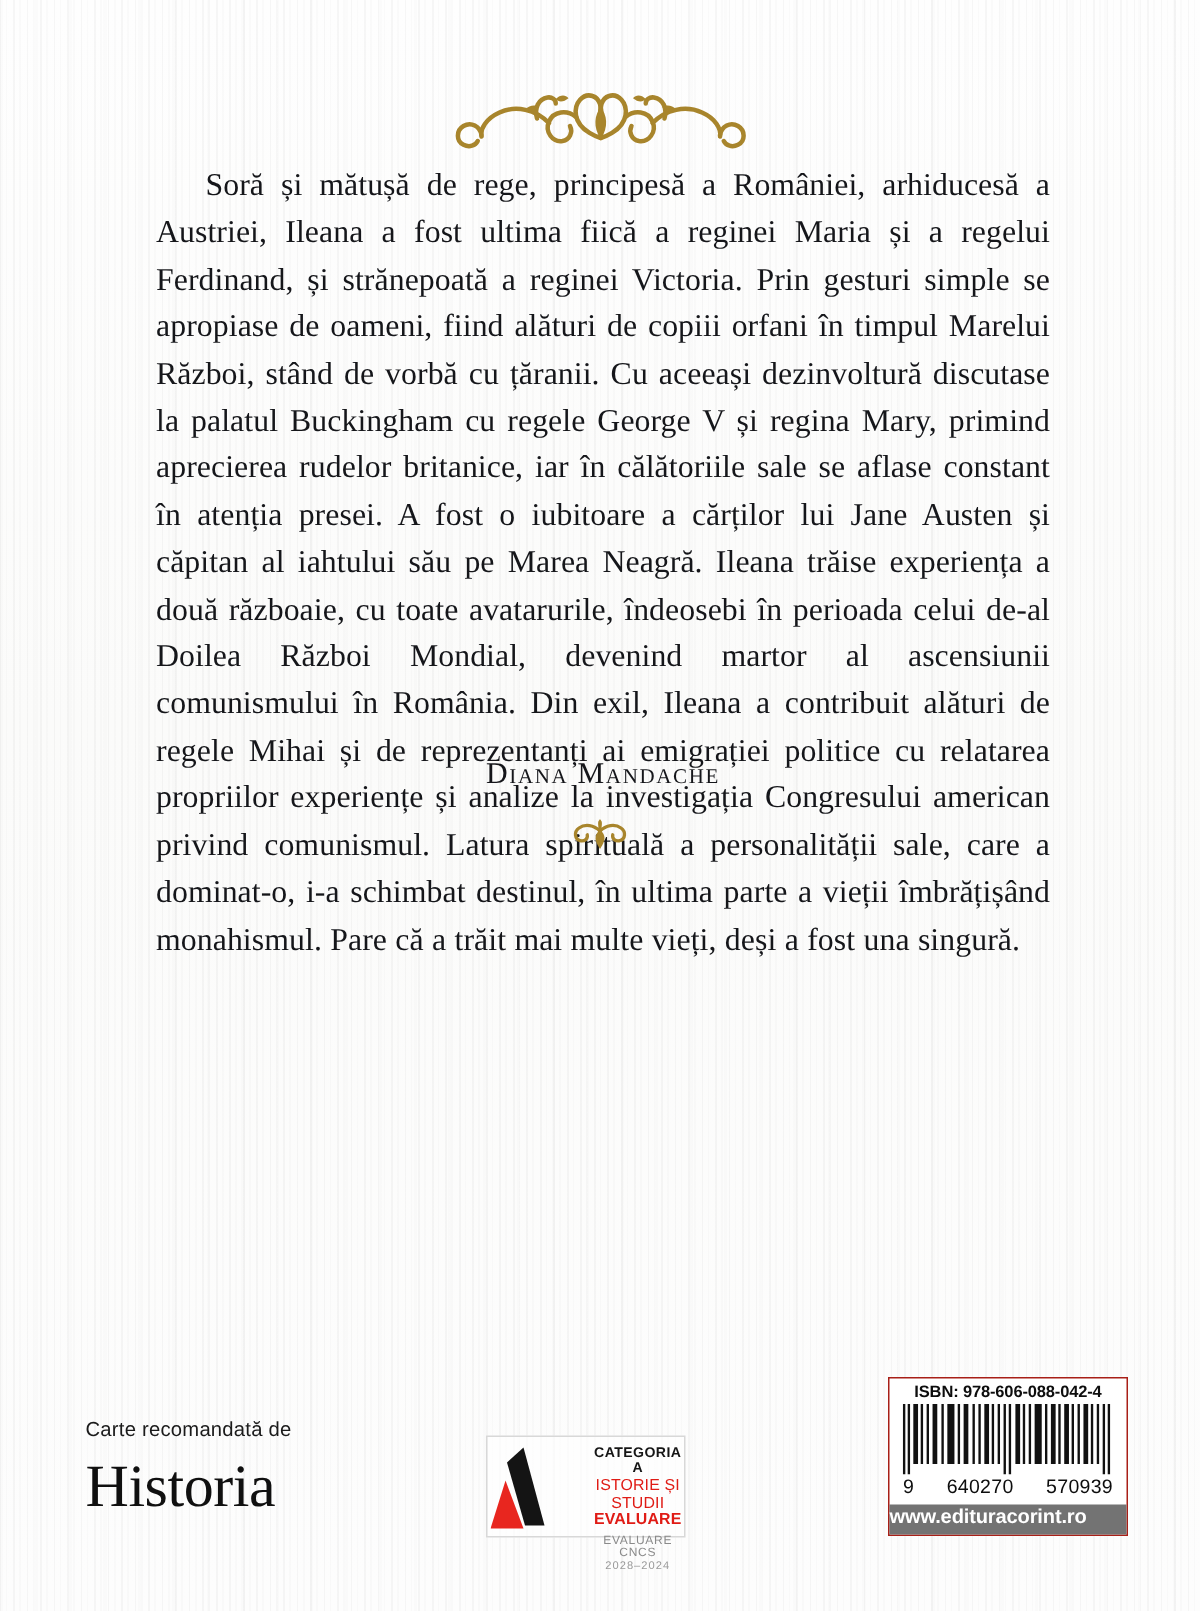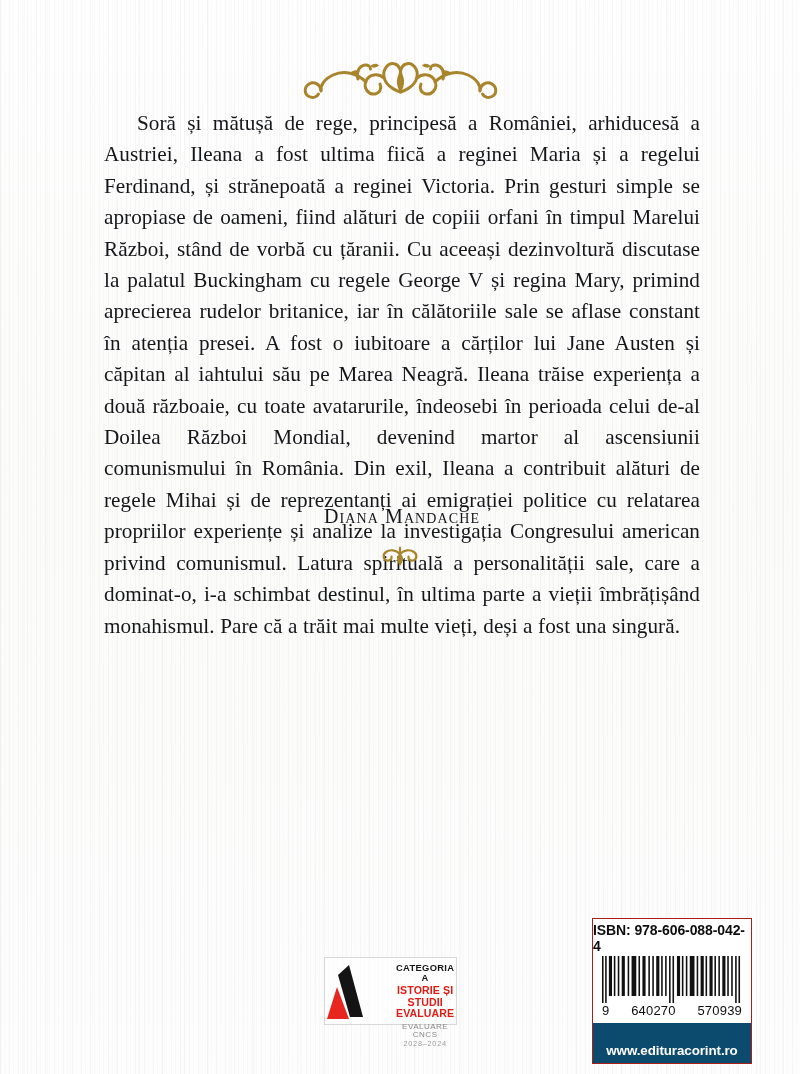--- a/index.html
+++ b/index.html
@@ -149,21 +149,21 @@
     line-height: 1.08;
   }
   .cncs-l1 {
     font-size: 9.4px;
     font-weight: bold;
     color: #151515;
     letter-spacing: 0.3px;
   }
   .cncs-l2 {
     font-size: 10.6px;
-    font-weight: bold;
+    font-weight: normal;
     color: #e01b15;
     letter-spacing: 0.1px;
     margin-top: 2px;
   }
   .cncs-l3 {
     font-size: 10.6px;
     font-weight: bold;
     color: #e01b15;
     letter-spacing: 0.1px;
   }
@@ -184,24 +184,24 @@
     position: absolute;
     left: 592px;
     top: 918px;
     width: 160px;
     background: #ffffff;
     border: 1.6px solid #a81f17;
     box-sizing: border-box;
   }
   .isbn-line {
     font-family: "Liberation Sans", sans-serif;
-    font-size: 14px;
+    font-size: 11px;
     font-weight: bold;
     color: #0d0d0d;
-    text-align: left;
+    text-align: center;
     padding: 3px 0 2px 0;
     letter-spacing: -0.1px;
   }
   .barcode-area {
     padding: 0 7px 2px 7px;
   }
   .barcode-bars {
     height: 47px;
     width: 100%;
     display: block;
@@ -209,27 +209,27 @@
   .barcode-digits {
     font-family: "Liberation Sans", sans-serif;
     font-size: 13px;
     color: #0d0d0d;
     display: flex;
     justify-content: space-between;
     padding: 0 2px 3px 2px;
     letter-spacing: 0.2px;
   }
   .url-bar {
-    background: #0c4a6e;
+    background: #737373;
     color: #ffffff;
     font-family: "Liberation Sans", sans-serif;
     font-size: 13.4px;
     font-weight: bold;
-    text-align: center;
-    padding: 20px 0 5px 0;
+    text-align: left;
+    padding: 0 0 5px 0;
     letter-spacing: -0.1px;
   }
 </style>
 </head>
 <body>
 
 <div class="cover">
 
   <div class="ornament-top">
     <svg width="205" height="52" viewBox="0 0 410 104" aria-hidden="true">
@@ -273,20 +273,24 @@
         <path d="M62 20 C70 12 82 10 90 16 C97 21 96 31 88 33 C82 34 78 30 79 25"></path>
         <path d="M62 8 L62 22"></path>
       </g>
       <g fill="#a8852c">
         <path d="M62 18 C70 26 70 32 62 44 C54 32 54 26 62 18 Z"></path>
         <path d="M62 4 C65 9 65 12 62 16 C59 12 59 9 62 4 Z"></path>
       </g>
     </svg>
   </div>
 
+  <div class="recommend-block">
+    <div class="recommend-label">Carte recomandată de</div>
+    <div class="historia-word">Historia</div>
+  </div>
 
   <div class="cncs-badge">
     <div class="cncs-logo">
       <svg width="42" height="62" viewBox="0 0 42 62" aria-hidden="true">
         <polygon points="22,4 36,56 23,56 11,14" fill="#141414"></polygon>
         <polygon points="10,26 22,58 0,58" fill="#e8261f"></polygon>
       </svg>
     </div>
     <div class="cncs-text">
       <div class="cncs-l1">CATEGORIA A</div>

